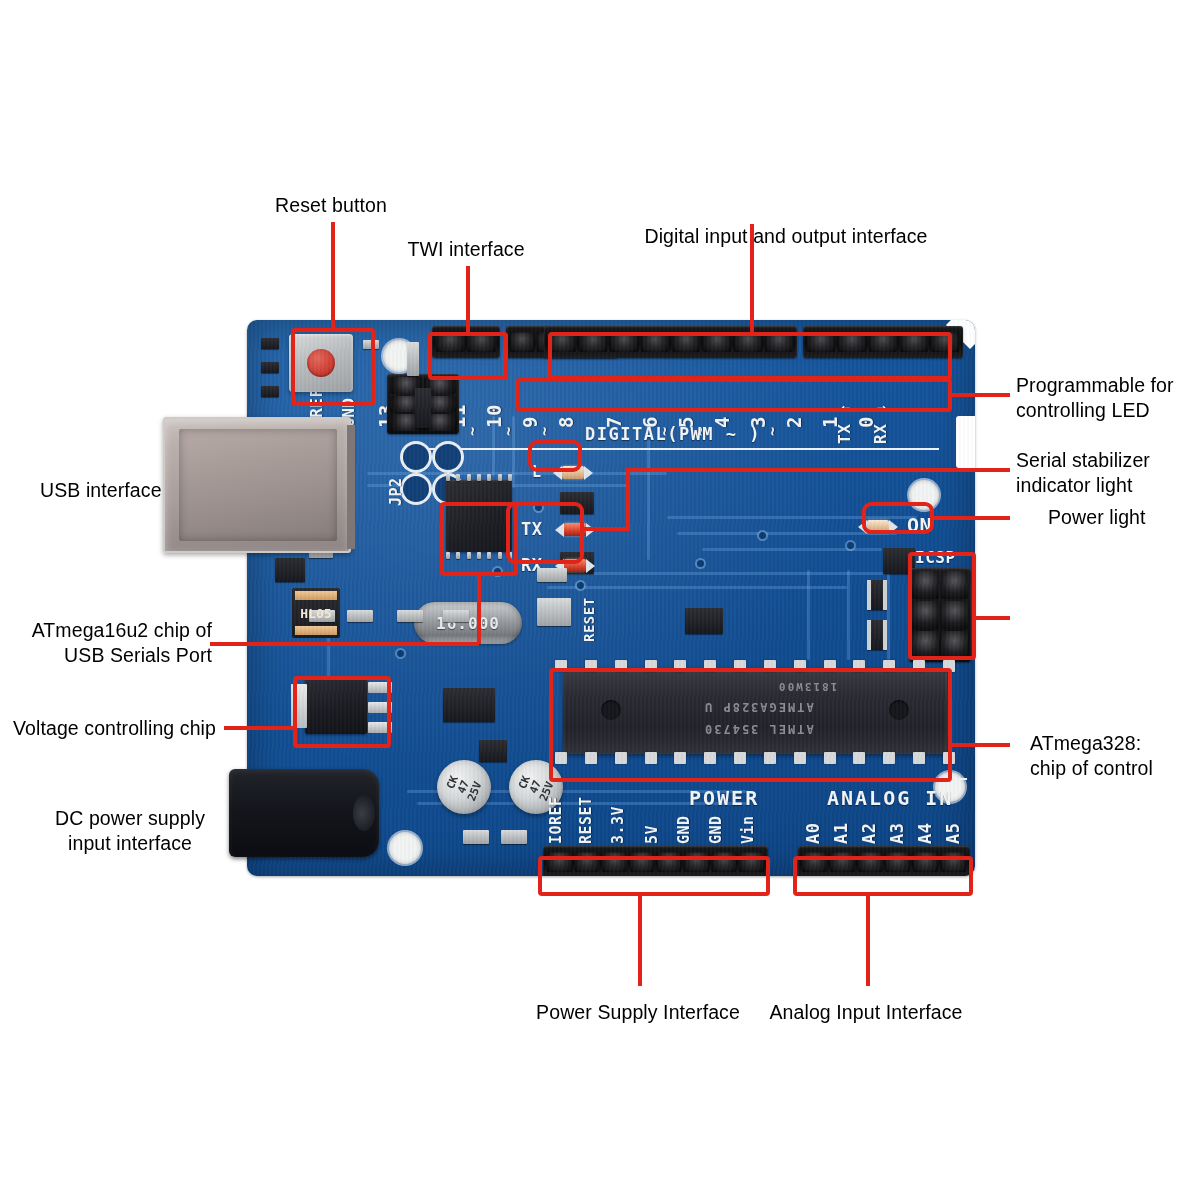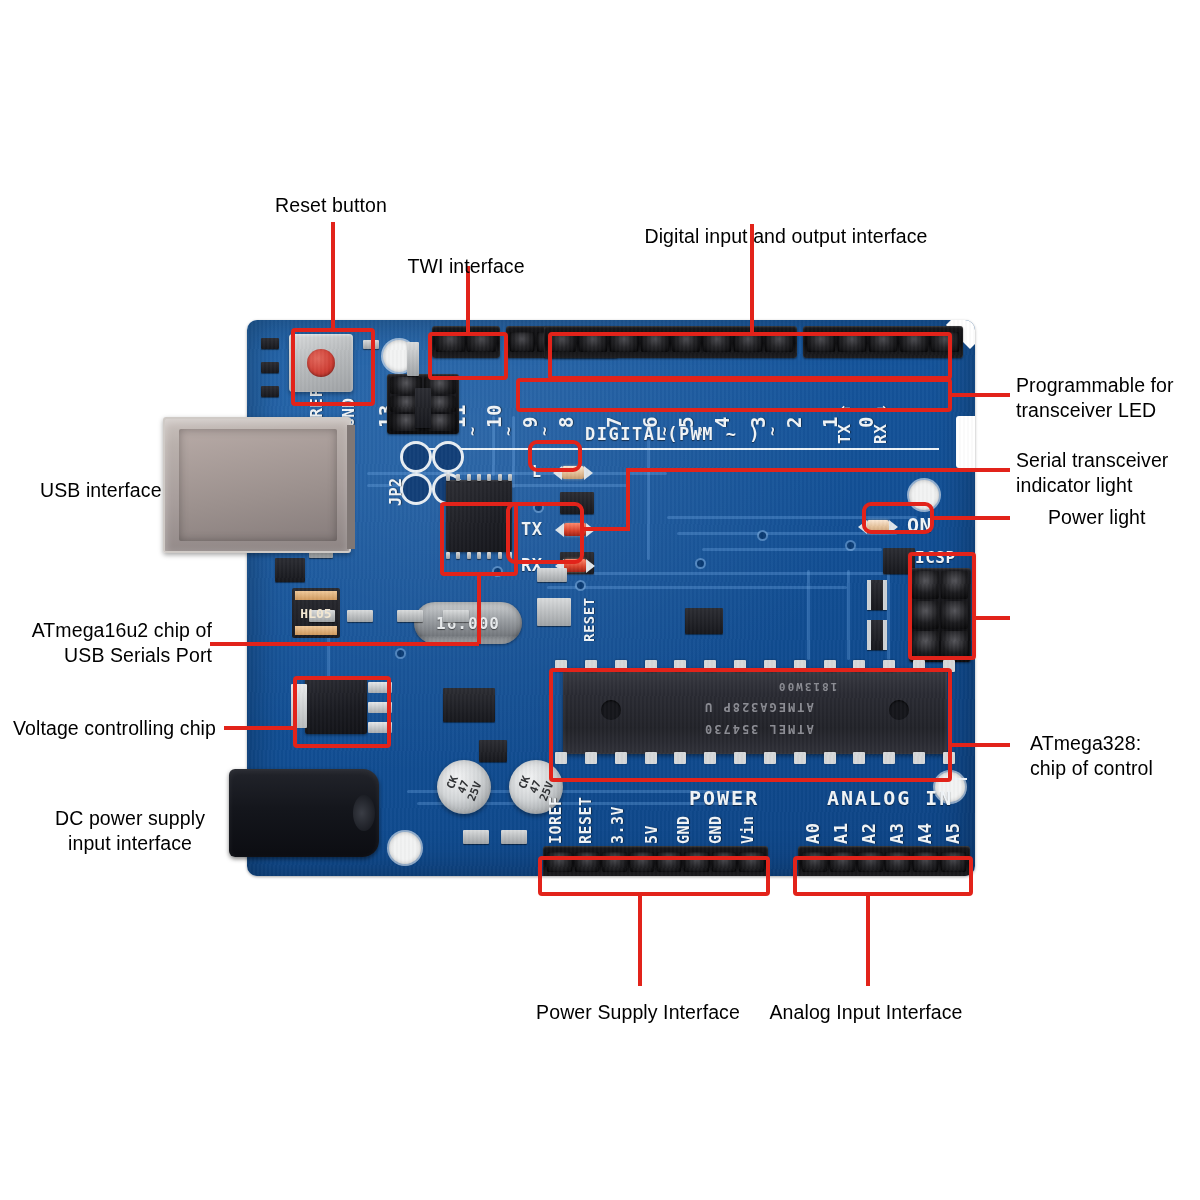--- a/index.html
+++ b/index.html
@@ -699,28 +699,28 @@
   <div class="lead h" style="left:210px;top:642px;width:269px;"></div>
 
   <div class="lead h" style="left:224px;top:726px;width:72px;"></div>
 
   <div class="lead v" style="left:638px;top:894px;height:92px;"></div>
 
   <div class="lead v" style="left:866px;top:894px;height:92px;"></div>
 
   <div class="anno center" style="left:221px;top:193px;width:220px;">Reset button</div>
 
-  <div class="anno center" style="left:356px;top:254px;width:220px;text-align:center;">TWI interface</div>
+  <div class="anno center" style="left:356px;top:237px;width:220px;text-align:center;">TWI interface</div>
 
   <div class="anno center" style="left:616px;top:192px;width:340px;margin-top:32px;">Digital input and output interface</div>
 
   <div class="anno left" style="left:1016px;top:373px;width:180px;">Programmable for
-transceiver LED</div>
-
-  <div class="anno left" style="left:1016px;top:448px;width:180px;">Serial transceiver
+controlling LED</div>
+
+  <div class="anno left" style="left:1016px;top:448px;width:180px;">Serial stabilizer
 indicator light</div>
 
   <div class="anno left" style="left:1040px;top:505px;width:160px;margin-left:8px;">Power light</div>
 
 
   <div class="anno left" style="left:1030px;top:731px;width:170px;">ATmega328:
 chip of control</div>
 
   <div class="anno left" style="left:40px;top:478px;width:200px;">USB interface</div>
 

